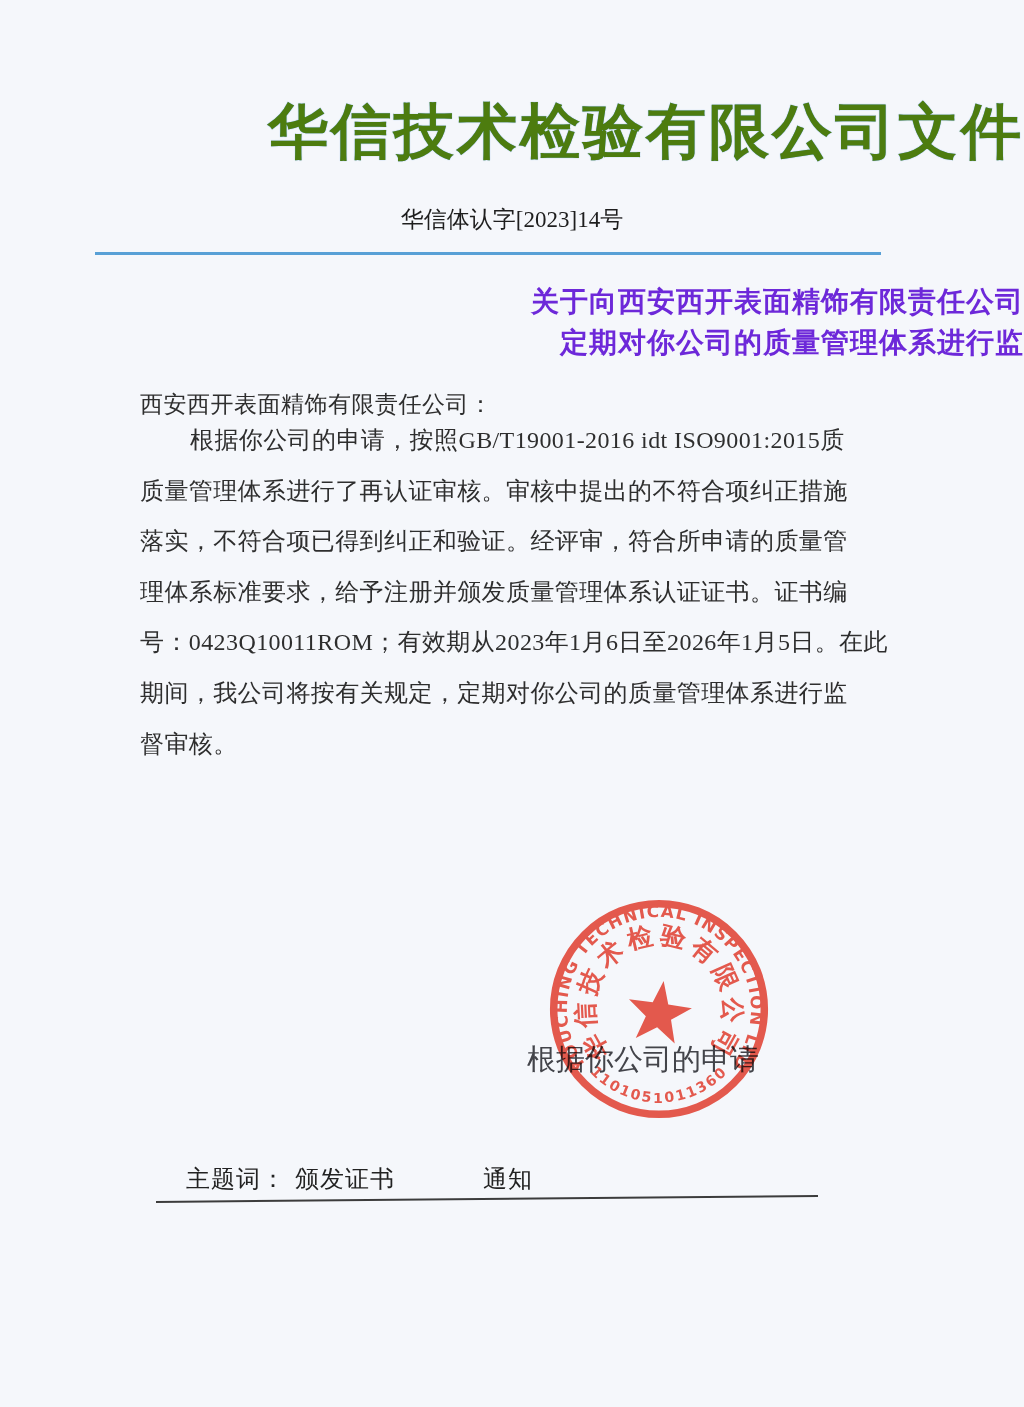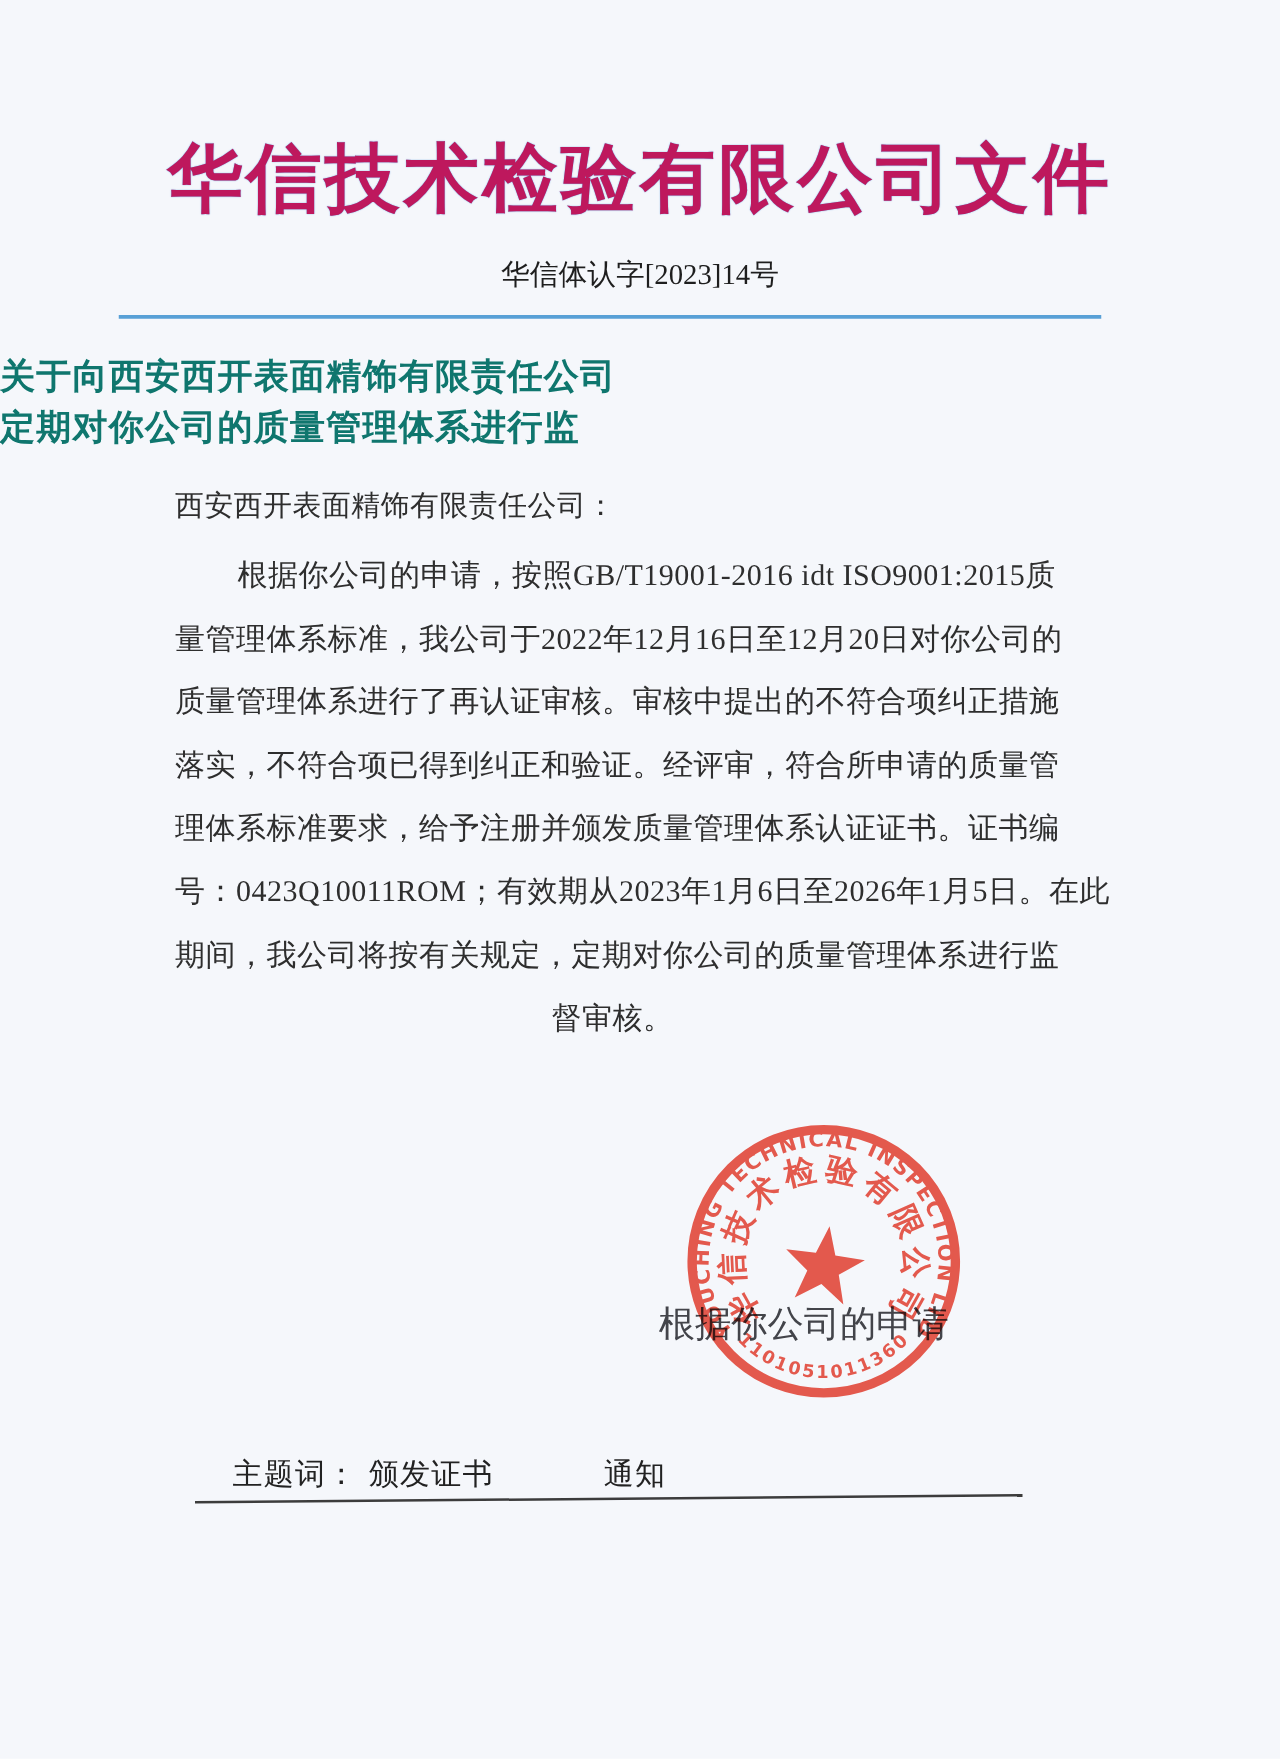--- a/index.html
+++ b/index.html
@@ -9,28 +9,27 @@
     background: #f5f7fb;
     font-family: "Liberation Serif", "DejaVu Serif", serif;
     color: #2b2b2b;
     overflow: hidden;
   }
   .page { position: absolute; inset: 0; }
 
   .header-title {
     position: absolute;
     top: 92px; left: 0; width: 100%;
-    text-align: center;
+    text-align: right;
     font-family: "DejaVu Sans", "Liberation Sans", sans-serif;
     font-weight: bold;
     font-size: 60px;
     letter-spacing: 3px;
-    color: #be185d;
+    color: #4d7c0f;
     text-shadow: 0 0 1px #4c94dd;
-    margin-top: 11px;
   }
 
   .doc-number {
     position: absolute;
     top: 204px; left: 0; width: 100%;
     text-align: center;
     font-size: 23px;
     color: #1e1e1e;
     font-family: Liberation Serif, serif;
   }
@@ -38,45 +37,44 @@
   .blue-rule {
     position: absolute;
     top: 252px; left: 95px;
     width: 786px; height: 3px;
     background: #58a0d6;
   }
 
   .doc-title {
     position: absolute;
     top: 281px; left: 0; width: 100%;
-    text-align: left;
+    text-align: right;
     font-size: 28px;
     font-weight: bold;
     line-height: 41px;
-    color: #0f766e;
+    color: #6d28d9;
     letter-spacing: 1px;
   }
 
   .salutation {
     position: absolute;
     top: 389px; left: 140px;
     font-size: 23px;
     color: #2e2e2e;
     letter-spacing: 0.5px;
   }
 
   .body-text {
     position: absolute;
-    top: 436px; left: 140px;
+    top: 415px; left: 140px;
     width: 700px;
     font-size: 24px;
     line-height: 50.6px;
     color: #2e2e2e;
     letter-spacing: 0.4px;
-    text-align: center;
   }
   .body-text .line { white-space: nowrap; }
   .body-text .line.indent { text-indent: 50px; }
 
   .date-line {
     position: absolute;
     top: 1040px; left: 527px;
     font-size: 29px;
     color: #45464b;
     letter-spacing: 0;
@@ -125,21 +123,20 @@
 
   <div class="doc-title">
     <div>关于向西安西开表面精饰有限责任公司</div>
     <div>定期对你公司的质量管理体系进行监</div>
   </div>
 
   <div class="salutation">西安西开表面精饰有限责任公司：</div>
 
   <div class="body-text">
     <div class="line indent">根据你公司的申请，按照GB/T19001-2016 idt ISO9001:2015质</div>
-    <div class="line">量管理体系标准，我公司于2022年12月16日至12月20日对你公司的</div>
     <div class="line">质量管理体系进行了再认证审核。审核中提出的不符合项纠正措施</div>
     <div class="line">落实，不符合项已得到纠正和验证。经评审，符合所申请的质量管</div>
     <div class="line">理体系标准要求，给予注册并颁发质量管理体系认证证书。证书编</div>
     <div class="line">号：0423Q10011ROM；有效期从2023年1月6日至2026年1月5日。在此</div>
     <div class="line">期间，我公司将按有关规定，定期对你公司的质量管理体系进行监</div>
     <div class="line">督审核。</div>
   </div>
 
   <svg class="stamp" viewBox="0 0 280 280" xmlns="http://www.w3.org/2000/svg">
     <defs>

